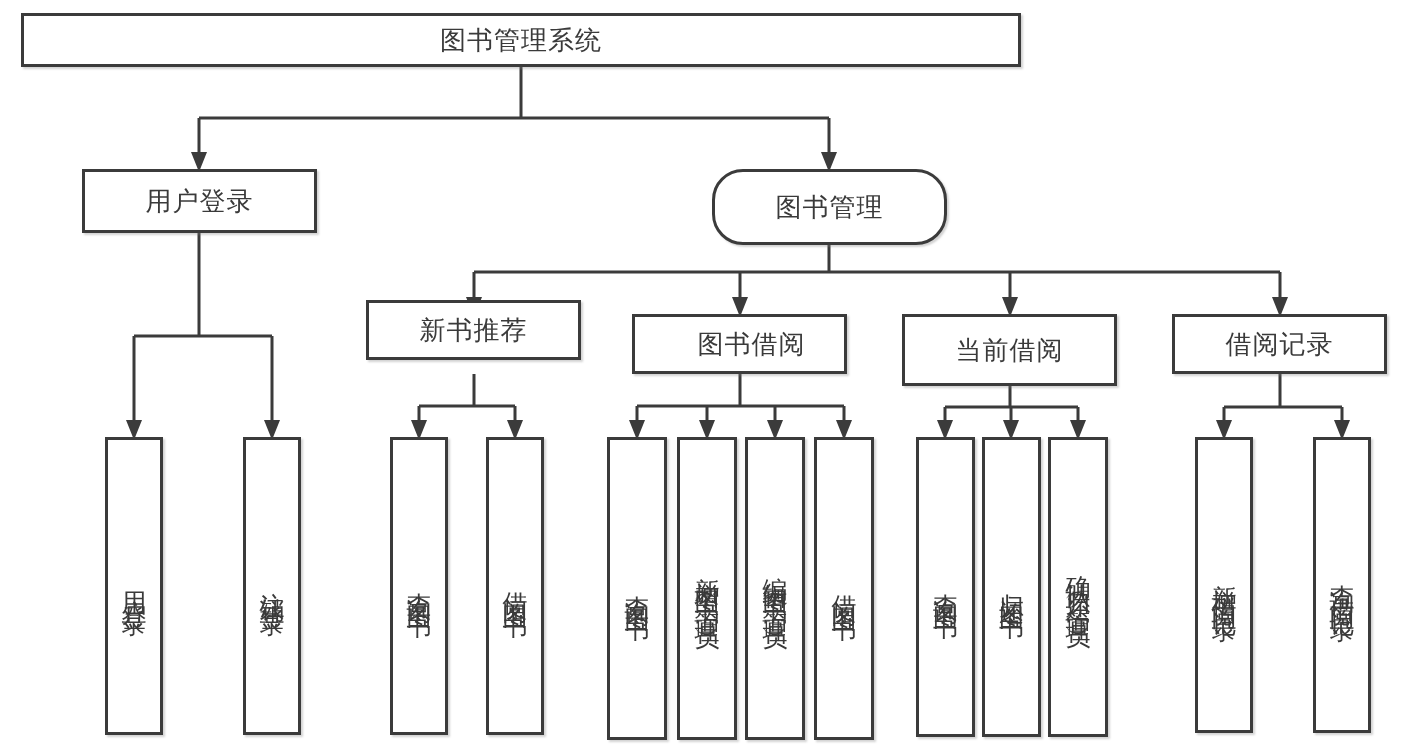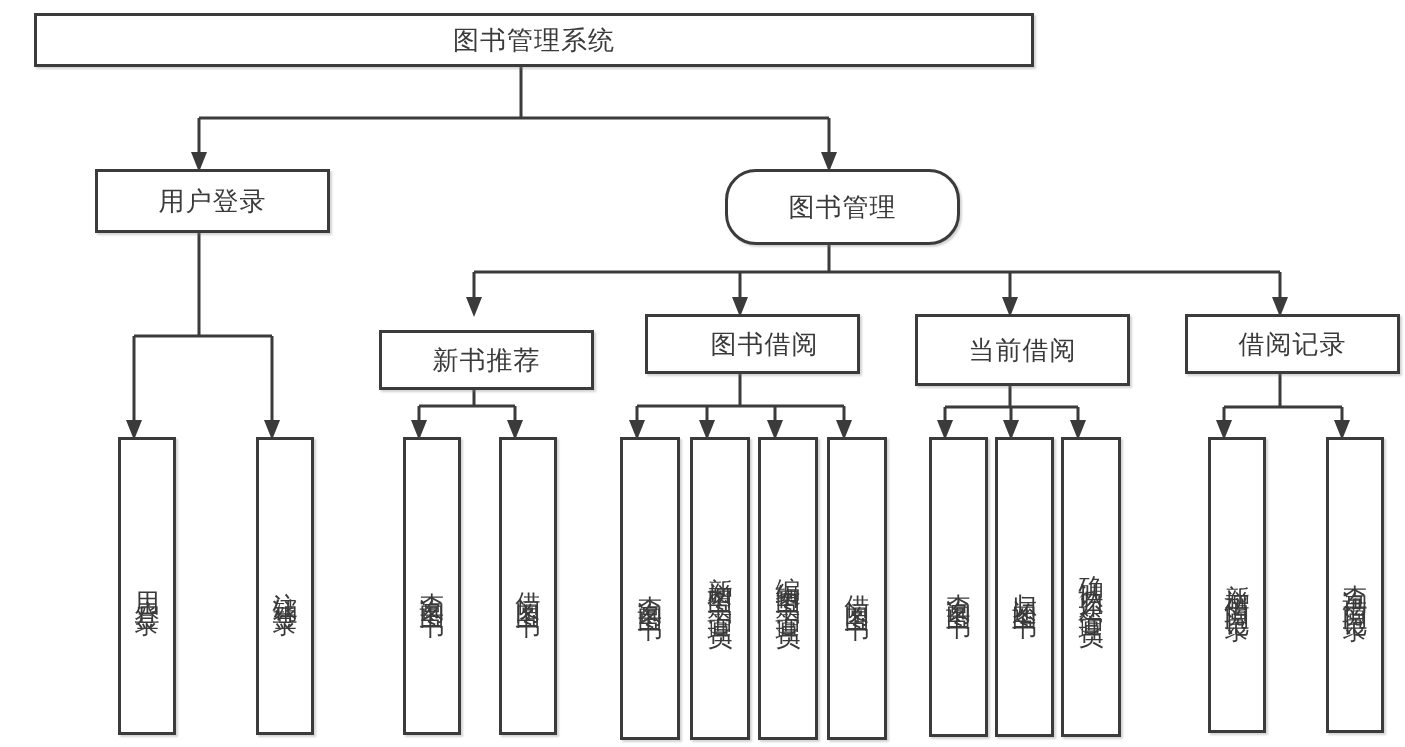--- a/index.html
+++ b/index.html
@@ -23,35 +23,34 @@
   .box {
     position: absolute;
     box-sizing: border-box;
     background: #ffffff;
     border: 3px solid #3b3b3b;
     box-shadow: 2px 2px 2px rgba(130,130,130,0.35);
     color: #3a3a3a;
     display: flex;
     align-items: center;
     justify-content: center;
-    margin-left: 13px;
   }
   .box.h { font-size: 26px; letter-spacing: 1px; }
   .box.v { font-size: 25px; }
   .box.v .lbl {
     writing-mode: vertical-rl;
     letter-spacing: 7px;
     line-height: 1;
     white-space: nowrap;
   }
   
   .b-root { left: 21px;  top: 13px;  width: 1000px; height: 54px; }
   .b-l2-0 { left: 82px;  top: 169px; width: 235px;  height: 64px; }
   .b-l2-1 { left: 712px; top: 169px; width: 235px;  height: 76px; border-radius: 31px; }
-  .b-l3-0 { left: 366px; top: 330px; width: 215px;  height: 60px; }
+  .b-l3-0 { left: 366px; top: 300px; width: 215px;  height: 60px; }
   .b-l3-1 { left: 632px; top: 314px; width: 215px;  height: 60px; padding-left: 24px; }
   .b-l3-2 { left: 902px; top: 314px; width: 215px;  height: 72px; }
   .b-l3-3 { left: 1172px;top: 314px; width: 215px;  height: 60px; }
   .leaf   { top: 437px; height: 298px; width: 58px; }
   .b-u0 { left: 105px; }
   .b-u1 { left: 243px; }
   .b-n0 { left: 390px; }
   .b-n1 { left: 486px; }
   .b-j0 { left: 607px; width: 60px; height: 303px; }
   .b-j1 { left: 677px; width: 60px; height: 303px; }

